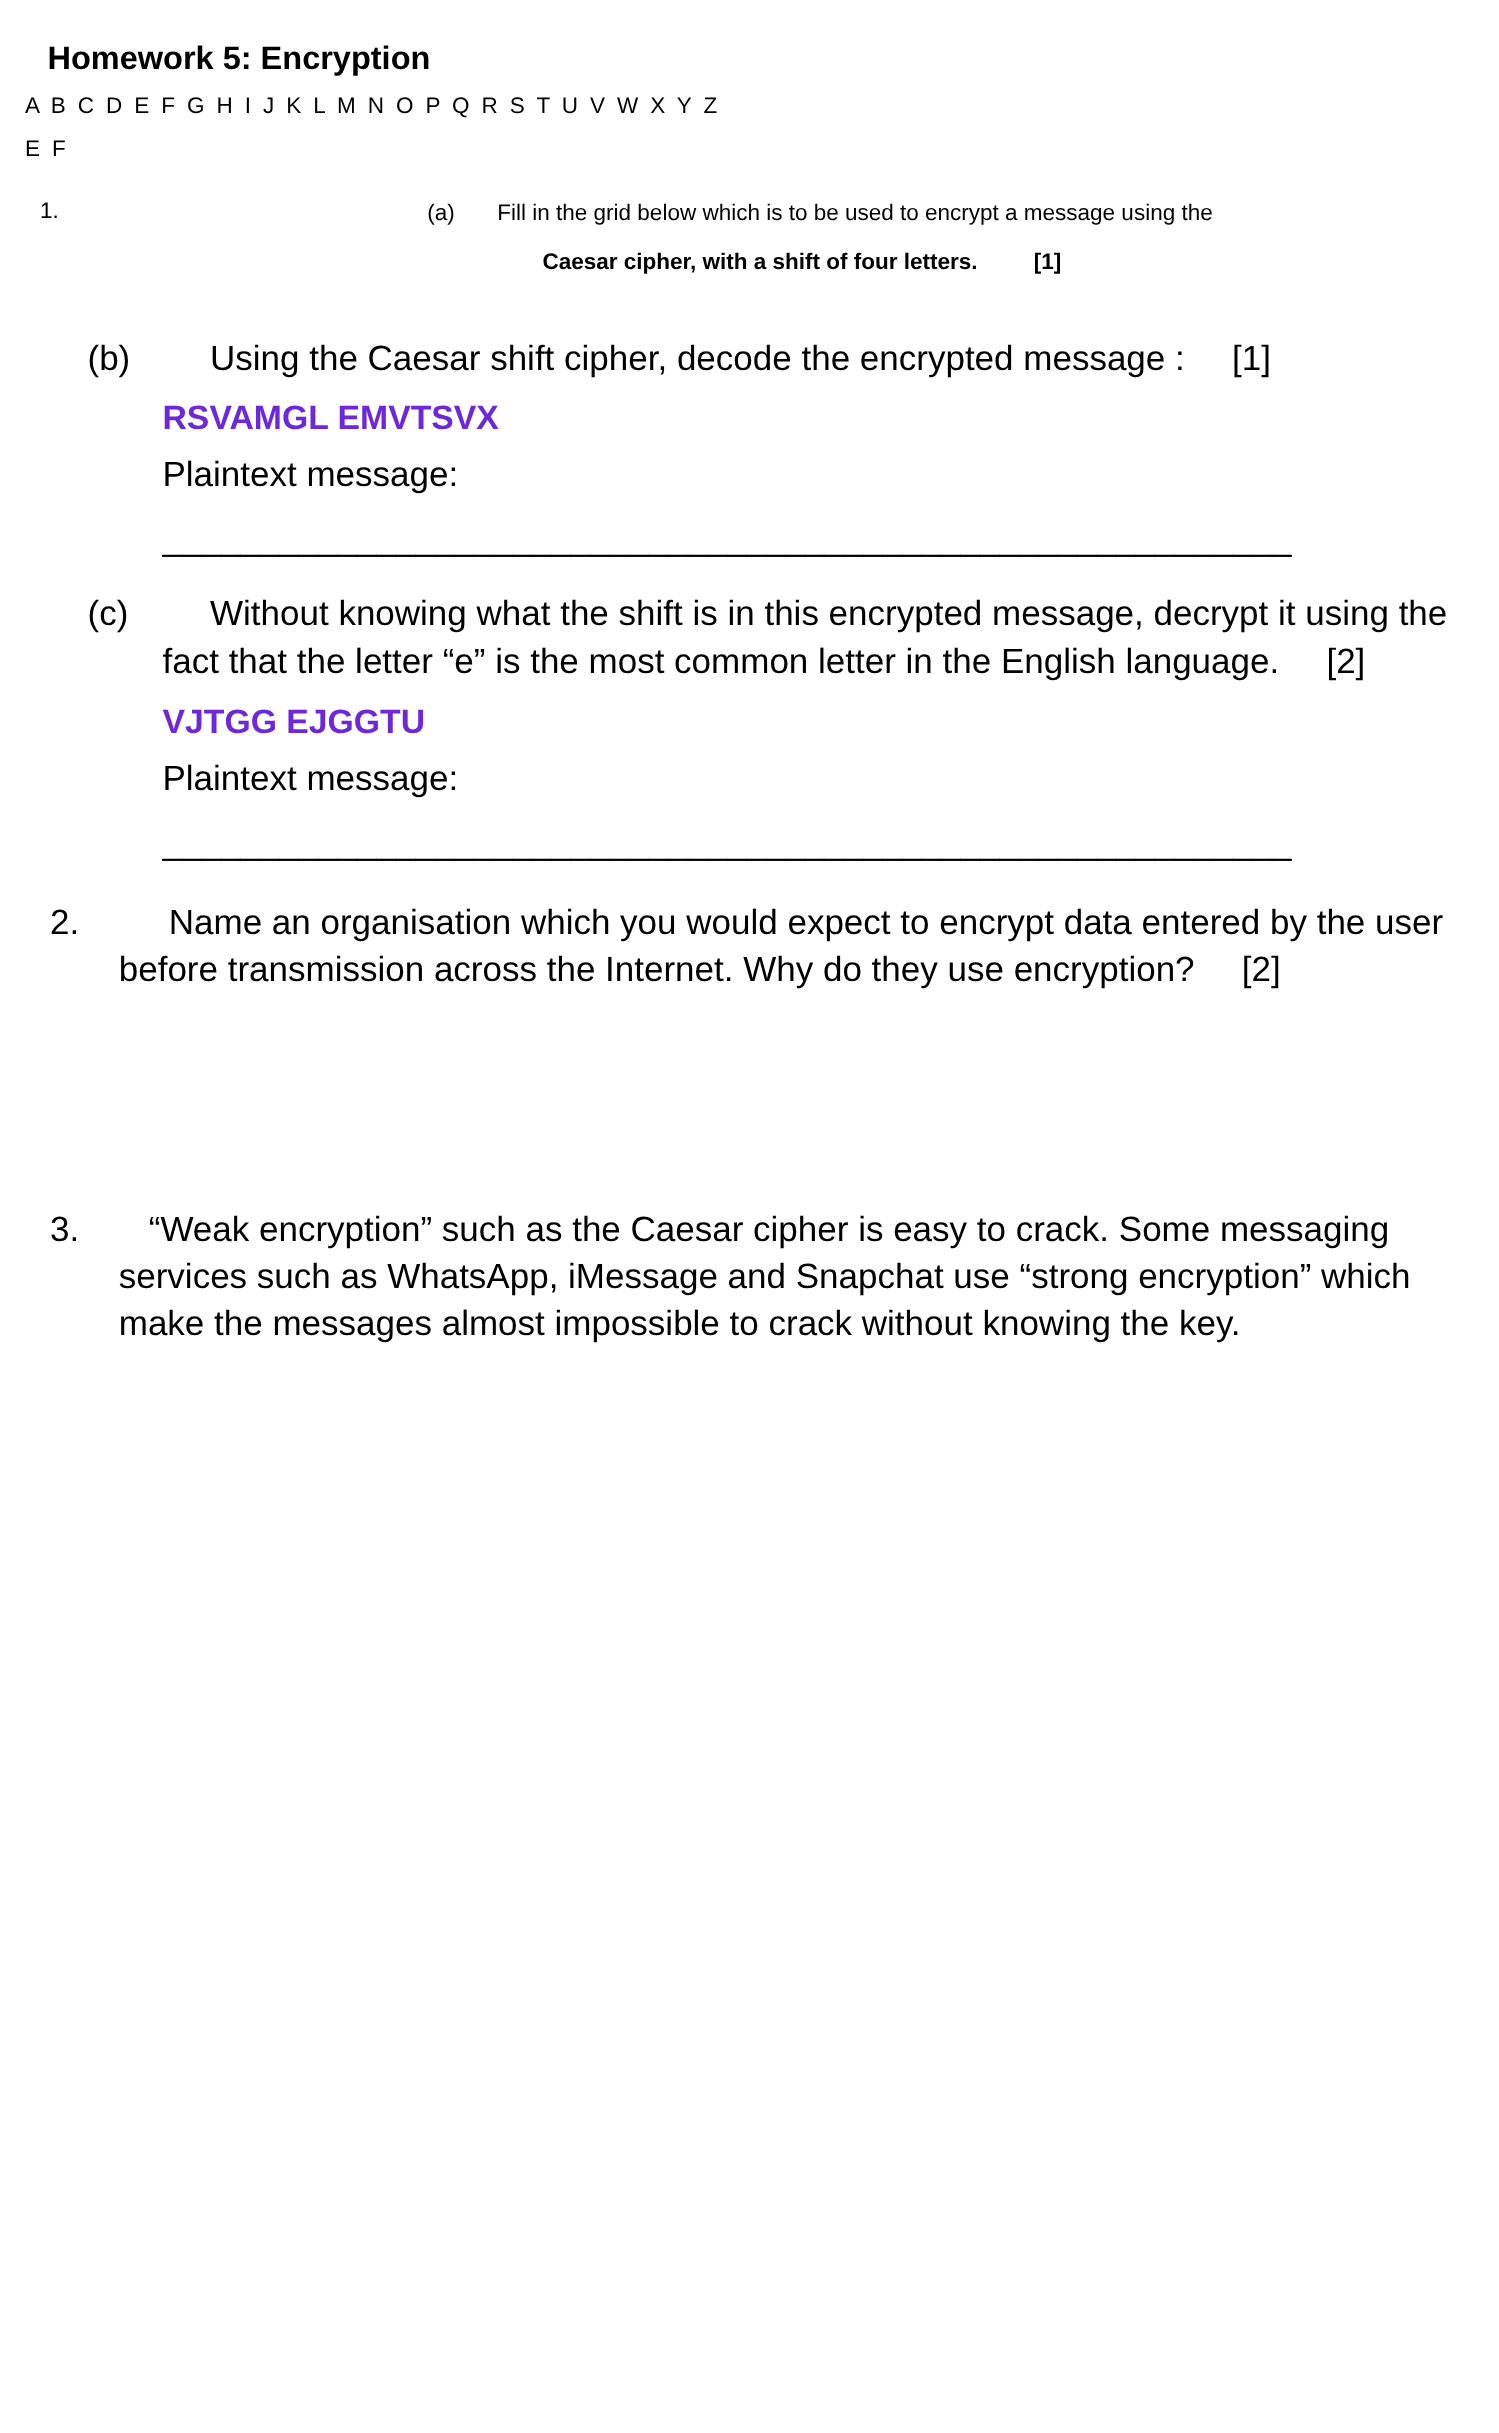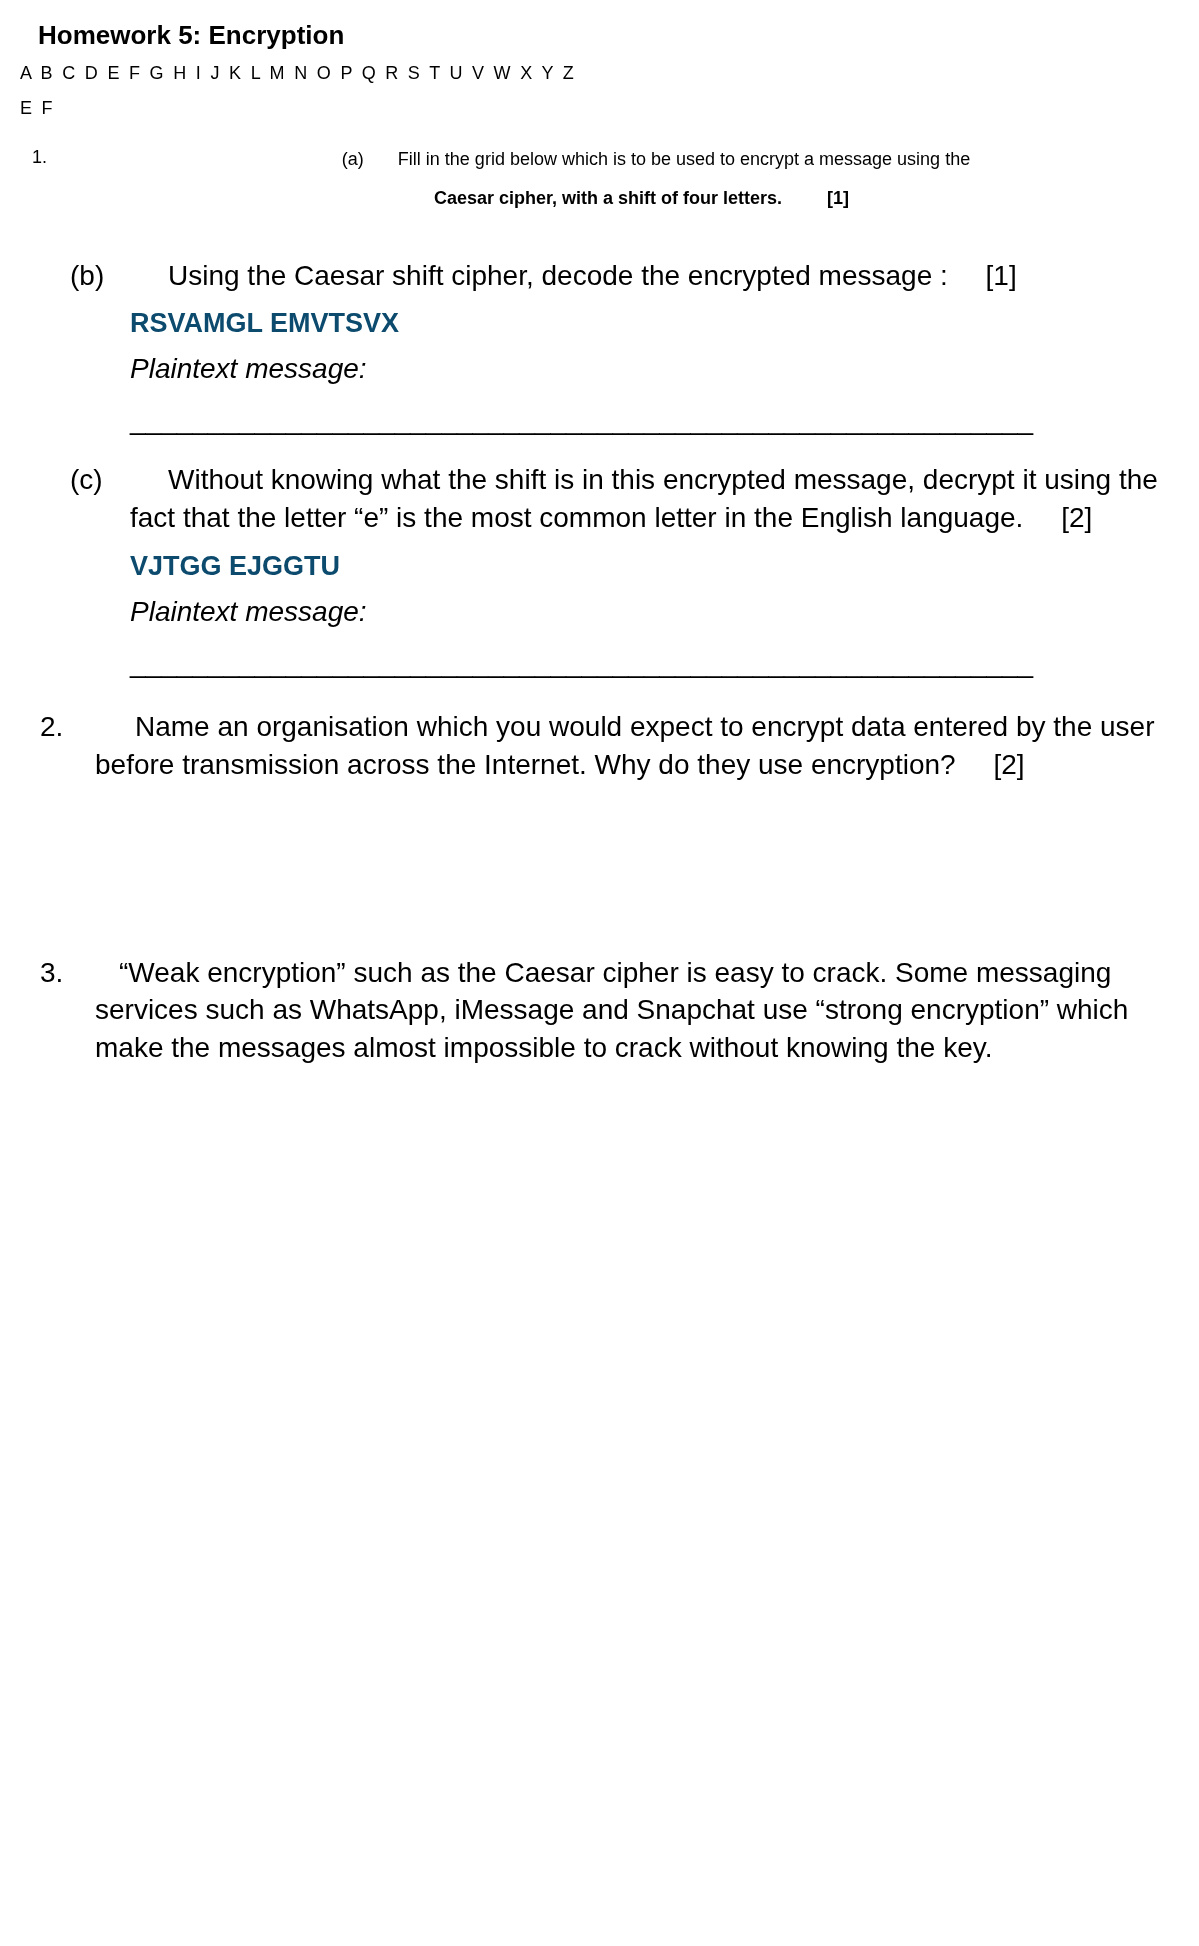--- a/index.html
+++ b/index.html
@@ -10,21 +10,21 @@
       background: #fff;
       color: #000;
       width: 1199px;
     }
     .page {
       padding: 15px 20px 0 20px;
     }
     .title {
       font-size: 26px;
       font-weight: bold;
-      margin: 5px 0 12px 18px;
+      margin: 16px 0 12px 18px;
     }
     .alpha-row-1 {
       font-size: 18px;
       letter-spacing: 2.3px;
       margin: 0 0 14px 0;
       font-family: Arial, sans-serif;
     }
     .alpha-row-2 {
       font-size: 18px;
       letter-spacing: 2.3px;
@@ -68,31 +68,30 @@
       align-items: flex-start;
       font-size: 28px;
       line-height: 1.35;
     }
     .sub-letter {
       width: 60px;
       flex-shrink: 0;
     }
     .sub-text { flex: 1; }
     .cipher {
-      color: #0c4a6e;
+      color: #6d28d9;
       font-weight: bold;
       font-size: 27px;
       margin-left: 60px;
       margin-top: 14px;
     }
     .plaintext-label {
       font-size: 28px;
       margin-left: 60px;
       margin-top: 14px;
-      font-style: italic;
     }
     .blank-line-wrap {
       font-size: 28px;
       margin-left: 60px;
       margin-top: 14px;
       line-height: 1.5;
       word-break: break-all;
     }
     .q-main {
       display: flex;

